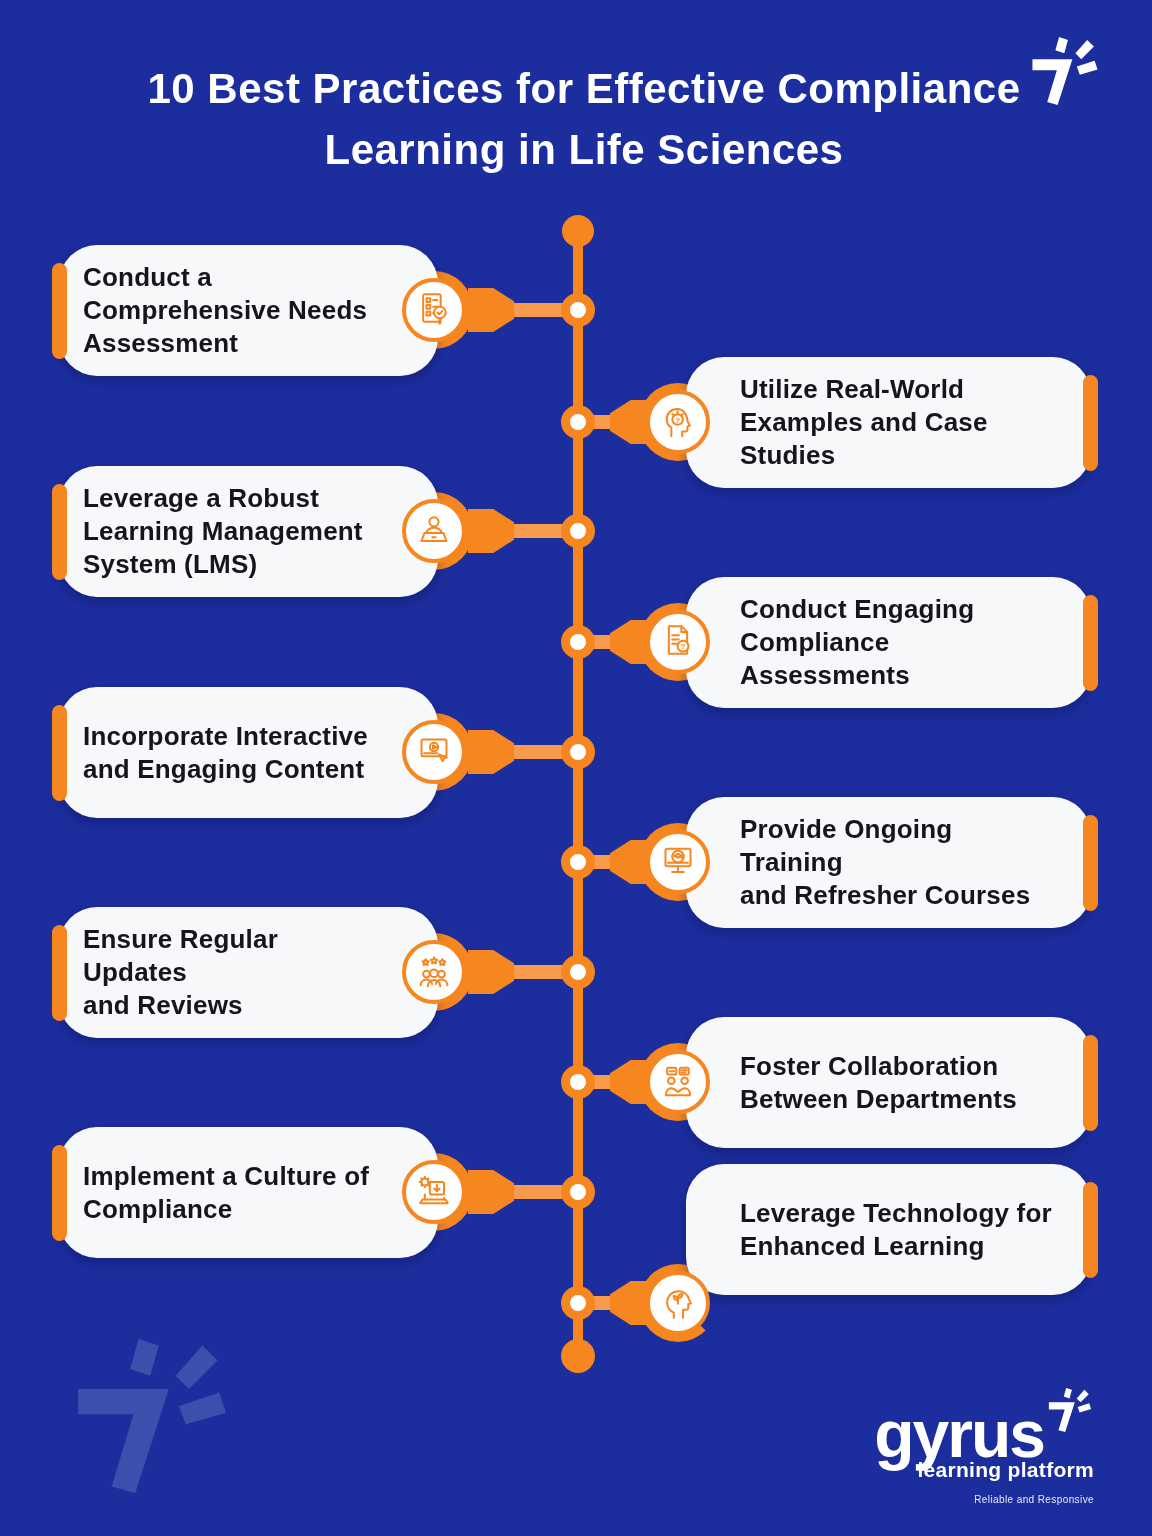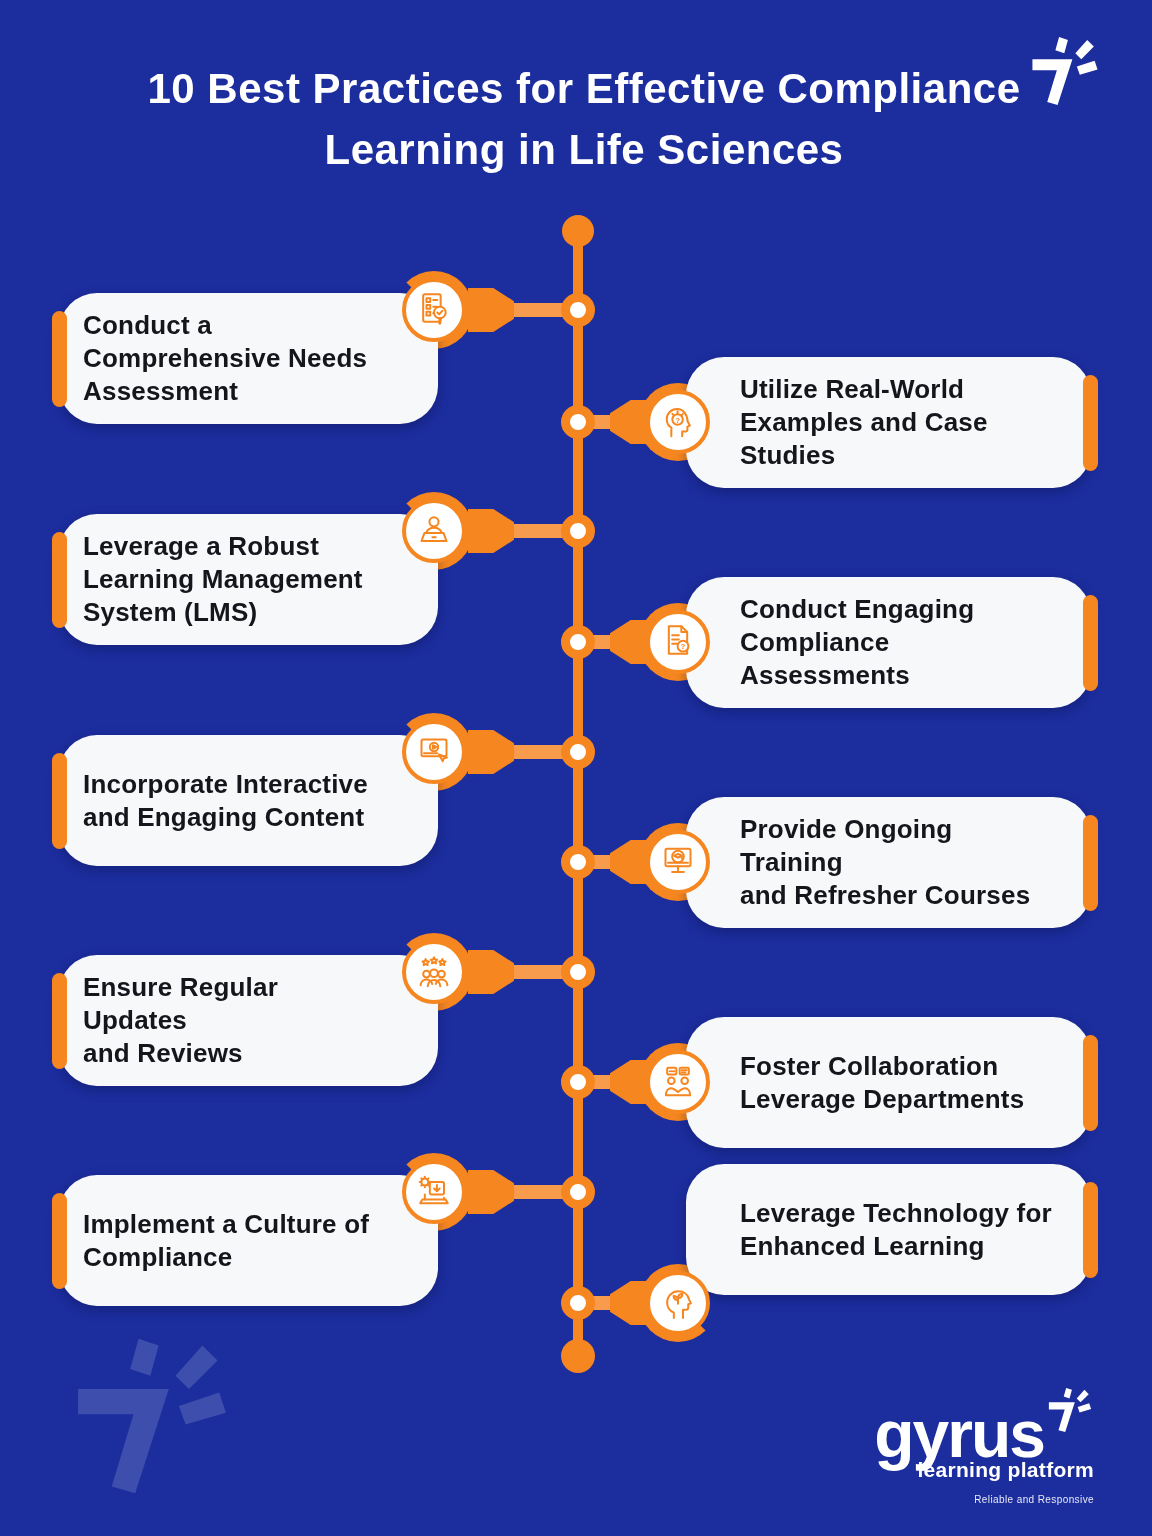--- a/index.html
+++ b/index.html
@@ -37,21 +37,21 @@
   .bar{position:absolute;height:14px;background:#F89B4D;z-index:1;}
   .plug{position:absolute;width:46px;height:44px;background:#F6861F;z-index:2;}
   .plug.to-right{clip-path:polygon(0 0,55% 0,100% 30%,100% 70%,55% 100%,0 100%);}
   .plug.to-left{clip-path:polygon(100% 0,45% 0,0 30%,0 70%,45% 100%,100% 100%);}
   
   .card{
     position:absolute;height:131px;background:#F7F8FA;border-radius:38px;
     display:flex;align-items:center;z-index:3;
     box-shadow:0 4px 12px rgba(8,14,60,.35);
   }
-  .card.left{left:59px;width:379px;margin-top:48px;}
+  .card.left{left:59px;width:379px;}
   .card.right{left:686px;width:405px;}
   .card .label{
     margin:0;color:#15151C;font-size:26px;font-weight:700;line-height:33px;
     white-space:pre-line;letter-spacing:.2px;
   }
   .card.left .label{padding:0 64px 0 24px;}
   .card.right .label{padding:0 30px 0 54px;}
   .accent{
     position:absolute;top:50%;transform:translateY(-50%);
     width:15px;height:96px;background:#F6861F;border-radius:9px;
@@ -260,21 +260,21 @@
       <path d="M16.5 41a7.5 7.5 0 0 1 15 0"></path>
     </svg>
   </div>
   <div class="plug to-right" style="left:468px;top:950px"></div>
   <div class="bar" style="left:495px;top:965px;width:70px"></div>
   <div class="node" style="left:561px;top:955px"></div>
 
   <div class="card right" style="top:1017px">
     <span class="accent"></span>
     <p class="label">Foster Collaboration
-Leverage Departments</p>
+Between Departments</p>
   </div>
   <div class="arc right" style="left:639px;top:1043px"></div>
   <div class="bubble" style="left:646px;top:1050px">
     <svg class="ic" width="40" height="40" viewBox="0 0 48 48">
       <rect x="11" y="7" width="11" height="8" rx="1.5"></rect>
       <line x1="14" y1="11" x2="14.5" y2="11"></line>
         <line x1="16.5" y1="11" x2="17" y2="11"></line>
         <line x1="19" y1="11" x2="19.5" y2="11"></line>
       <rect x="26" y="7" width="11" height="8" rx="1.5"></rect>
       <line x1="28.5" y1="10" x2="34.5" y2="10"></line>

